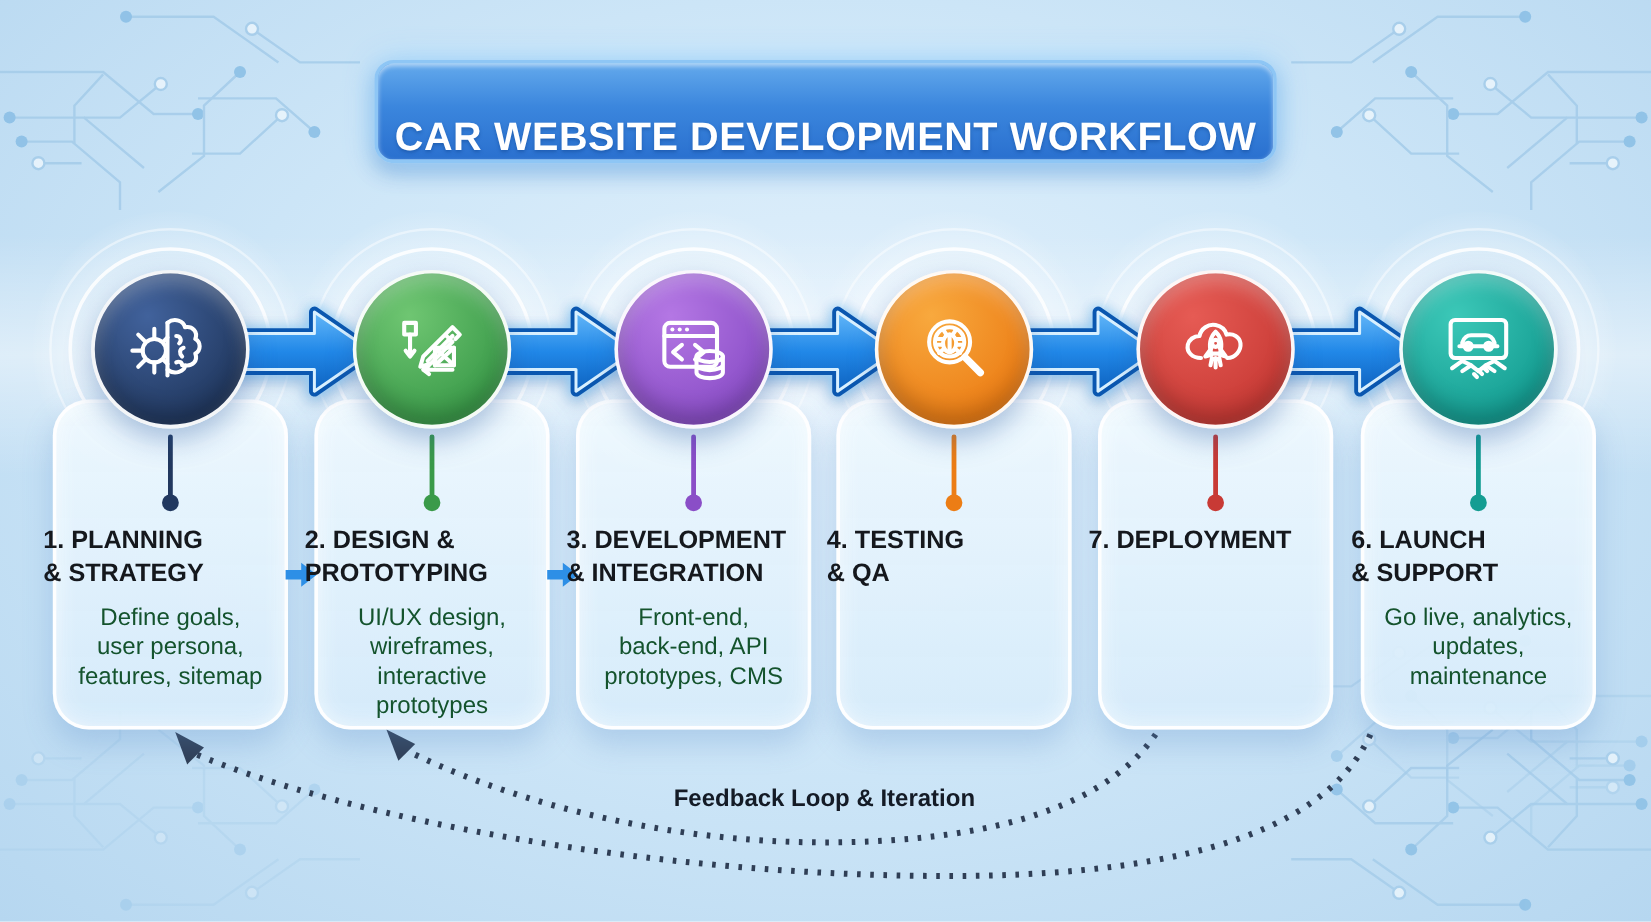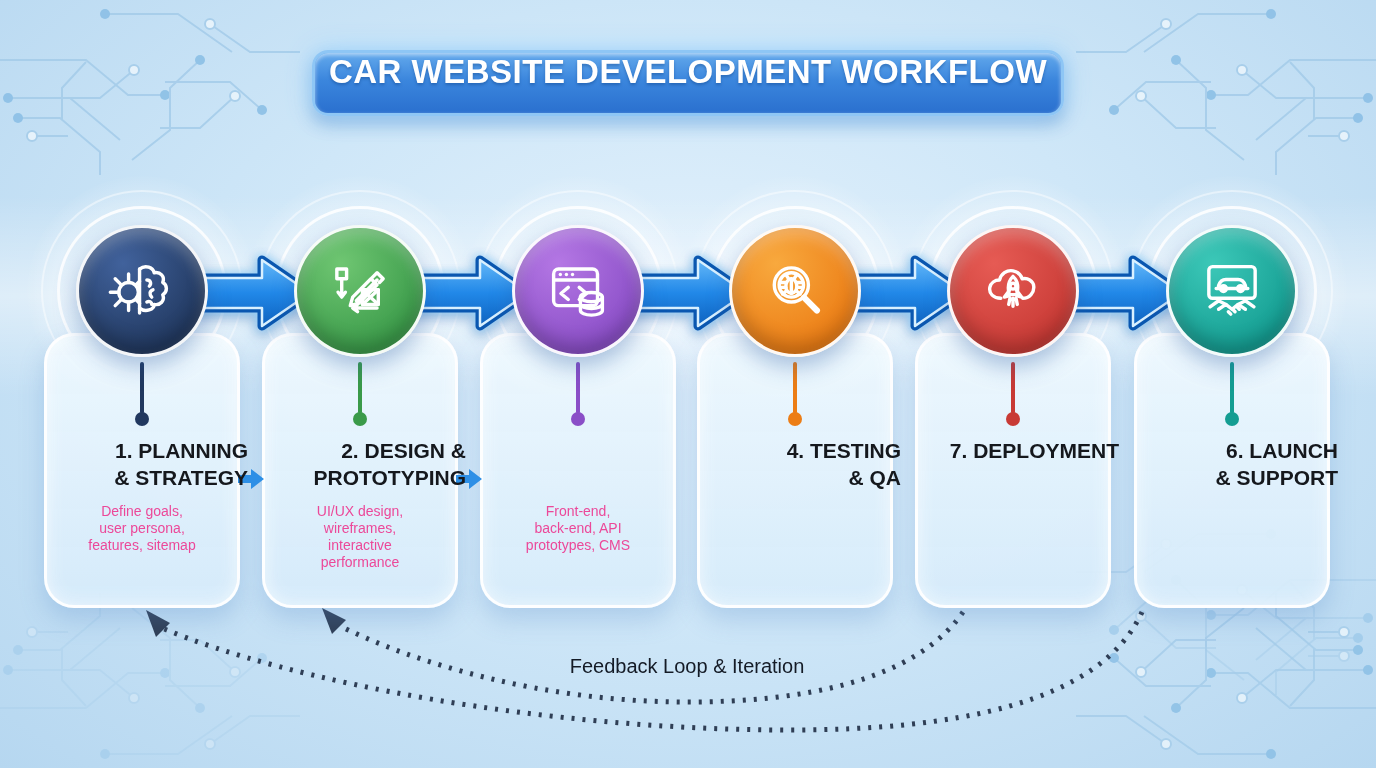--- a/index.html
+++ b/index.html
@@ -5,22 +5,22 @@
   html,body{margin:0;padding:0;}
   body{
     width:1376px;height:768px;position:relative;overflow:hidden;
     font-family:"Liberation Sans","DejaVu Sans",sans-serif;
     background:radial-gradient(ellipse at 50% 42%, #e3f1fc 0%, #cfe7f8 45%, #b6d7f0 100%);
   }
   svg.ckt{position:absolute;inset:0;z-index:0;pointer-events:none;}
   .glowband{position:absolute;left:0;top:196px;width:1376px;height:200px;z-index:1;
     background:linear-gradient(180deg,rgba(255,255,255,0) 0%,rgba(255,255,255,.45) 50%,rgba(255,255,255,0) 100%);}
   
-  .banner{position:absolute;left:312px;top:50px;width:752px;height:66px;z-index:6;
-    border-radius:16px;display:flex;align-items:flex-start;justify-content:center;
+  .banner{position:absolute;left:312px;top:50px;width:752px;height:86px;z-index:6;
+    border-radius:16px;display:flex;align-items:flex-end;justify-content:center;
     background:linear-gradient(180deg,#63a9ec 0%,#3b86dd 45%,#2a70cf 100%);
     border:3px solid #8ec6f5;box-sizing:border-box;
     box-shadow:0 0 26px rgba(160,215,255,.95),0 8px 16px rgba(25,85,170,.35), inset 0 2px 4px rgba(255,255,255,.55);}
   .banner-text{color:#fff;font-size:33px;font-weight:800;letter-spacing:.5px;
     text-shadow:0 2px 3px rgba(10,60,130,.4);white-space:nowrap;}
   
   .step{position:absolute;top:0;width:196px;height:768px;}
   .s0{left:44px}.s1{left:262px}.s2{left:480px}.s3{left:697px}.s4{left:915px}.s5{left:1134px}
   .halo{position:absolute;left:-17px;top:176px;width:230px;height:230px;border-radius:50%;z-index:2;
     background:radial-gradient(circle,rgba(255,255,255,.55) 0%,rgba(255,255,255,.25) 55%,rgba(255,255,255,0) 72%);}
@@ -33,35 +33,35 @@
     border:3px solid rgba(255,255,255,.95);box-sizing:border-box;
     box-shadow:0 12px 24px rgba(90,140,200,.28), inset 0 0 18px rgba(255,255,255,.6);}
   .circle{position:absolute;left:32px;top:225px;width:132px;height:132px;border-radius:50%;z-index:5;
     display:flex;align-items:center;justify-content:center;
     background:radial-gradient(circle at 35% 28%, var(--cl) 0%, var(--cd) 75%);
     border:3px solid rgba(255,255,255,.95);box-sizing:border-box;
     box-shadow:inset 0 -10px 18px rgba(0,0,0,.22), inset 0 8px 14px rgba(255,255,255,.28), 0 10px 22px rgba(40,90,160,.35);}
   .circle svg{width:78px;height:78px;}
   .stem{position:absolute;left:96px;top:362px;width:4px;height:52px;background:var(--cd);z-index:4;border-radius:2px;}
   .stemdot{position:absolute;left:91px;top:412px;width:14px;height:14px;border-radius:50%;background:var(--cd);z-index:4;}
-  .stitle{position:absolute;left:-8px;top:438px;width:212px;text-align:right;z-index:4;
+  .stitle{position:absolute;left:-8px;top:438px;width:212px;text-align:left;z-index:4;
     font-size:21px;font-weight:800;color:#15181d;line-height:1.28;white-space:pre-line;}
   .sdesc{position:absolute;left:-8px;top:503px;width:212px;text-align:center;z-index:4;
-    font-size:14px;font-weight:400;color:#ec4899;line-height:1.22;white-space:pre-line;}
+    font-size:20px;font-weight:400;color:#14532d;line-height:1.22;white-space:pre-line;}
   
   .bigarrow{position:absolute;top:250px;width:130px;height:86px;z-index:4;
     filter:drop-shadow(0 0 5px rgba(150,215,255,.95)) drop-shadow(0 4px 6px rgba(20,80,160,.4));}
   .a0{left:186px}.a1{left:404px}.a2{left:622px}.a3{left:839px}.a4{left:1057px}
   
   .smallarrow{position:absolute;top:467px;width:30px;height:24px;z-index:4;}
   .sa0{left:236px}.sa1{left:454px}
   
   svg.fb{position:absolute;inset:0;z-index:2;pointer-events:none;}
   .fblabel{position:absolute;left:497px;top:655px;width:380px;text-align:center;z-index:2;
-    font-size:20px;font-weight:400;color:#141b26;}
+    font-size:20px;font-weight:700;color:#141b26;}
 </style>
 </head>
 <body>
 
 <svg class="ckt" width="1376" height="768" viewBox="0 0 1376 768">
   <defs>
     <g id="ckt-cluster" fill="none" stroke="#a6cdea" stroke-width="2">
       <path d="M105 14 L178 14 L232 52"></path>
         <circle cx="105" cy="14" r="5" fill="#8cc0e6" stroke="none"></circle>
       <path d="M210 24 L250 52 L300 52"></path>
@@ -182,21 +182,21 @@
       <rect x="34" y="31" width="13" height="12"></rect>
         <path d="M34 31l13 12M47 31L34 43"></path>
       <path d="M26 37 L43 20M29 40 L46 23M26 37l-2 7 7-2 15-15-5-5zM43 20l3-3 5 5-3 3"></path>
     </svg>
   </div>
   <div class="stitle">2. DESIGN &amp;
 PROTOTYPING</div>
   <div class="sdesc">UI/UX design,
 wireframes,
 interactive
-performance</div>
+prototypes</div>
 </div>
 
 <div class="step s2" style="--cl: #b477e4; --cd: #8a4ec7;">
   <div class="halo"></div>
   <div class="ring2"></div>
   <div class="ring1"></div>
   <div class="card"></div>
   <div class="stem"></div>
   <div class="stemdot"></div>
   <div class="circle">
@@ -204,20 +204,22 @@
       <rect x="12" y="14" width="36" height="30" rx="4"></rect>
       <path d="M12 23h36"></path>
       <circle cx="17.5" cy="18.5" r="1.4" fill="#fff" stroke="none"></circle>
         <circle cx="22.5" cy="18.5" r="1.4" fill="#fff" stroke="none"></circle>
         <circle cx="27.5" cy="18.5" r="1.4" fill="#fff" stroke="none"></circle>
       <path d="M24 29l-6 5 6 5M33 29l6 5-6 5"></path>
       <ellipse cx="43" cy="37" rx="9" ry="3.8"></ellipse>
       <path d="M34 37v11c0 2.1 4 3.8 9 3.8s9-1.7 9-3.8V37M34 42.5c0 2.1 4 3.8 9 3.8s9-1.7 9-3.8"></path>
     </svg>
   </div>
+  <div class="stitle">3. DEVELOPMENT
+&amp; INTEGRATION</div>
   <div class="sdesc">Front-end,
 back-end, API
 prototypes, CMS</div>
 </div>
 
 <div class="step s3" style="--cl: #f8a93e; --cd: #ec7d15;">
   <div class="halo"></div>
   <div class="ring2"></div>
   <div class="ring1"></div>
   <div class="card"></div>
@@ -268,13 +270,16 @@
       <path d="M19 30h26M21 30v-2.5c1-3 3-5 6-5h10c3 0 5 2 6 5V30"></path>
       <circle cx="25" cy="30" r="2.4"></circle>
         <circle cx="39" cy="30" r="2.4"></circle>
       <path d="M27 43l-6-3-7 5M37 43l6-3 7 5"></path>
       <path d="M21 47l6-4 5 4 5-4 6 4"></path>
       <path d="M29 49l2 2M32.5 47l2 2M36 45l2 2"></path>
     </svg>
   </div>
   <div class="stitle">6. LAUNCH
 &amp; SUPPORT</div>
+  <div class="sdesc">Go live, analytics,
+updates,
+maintenance</div>
 </div>
 
 </body></html>

